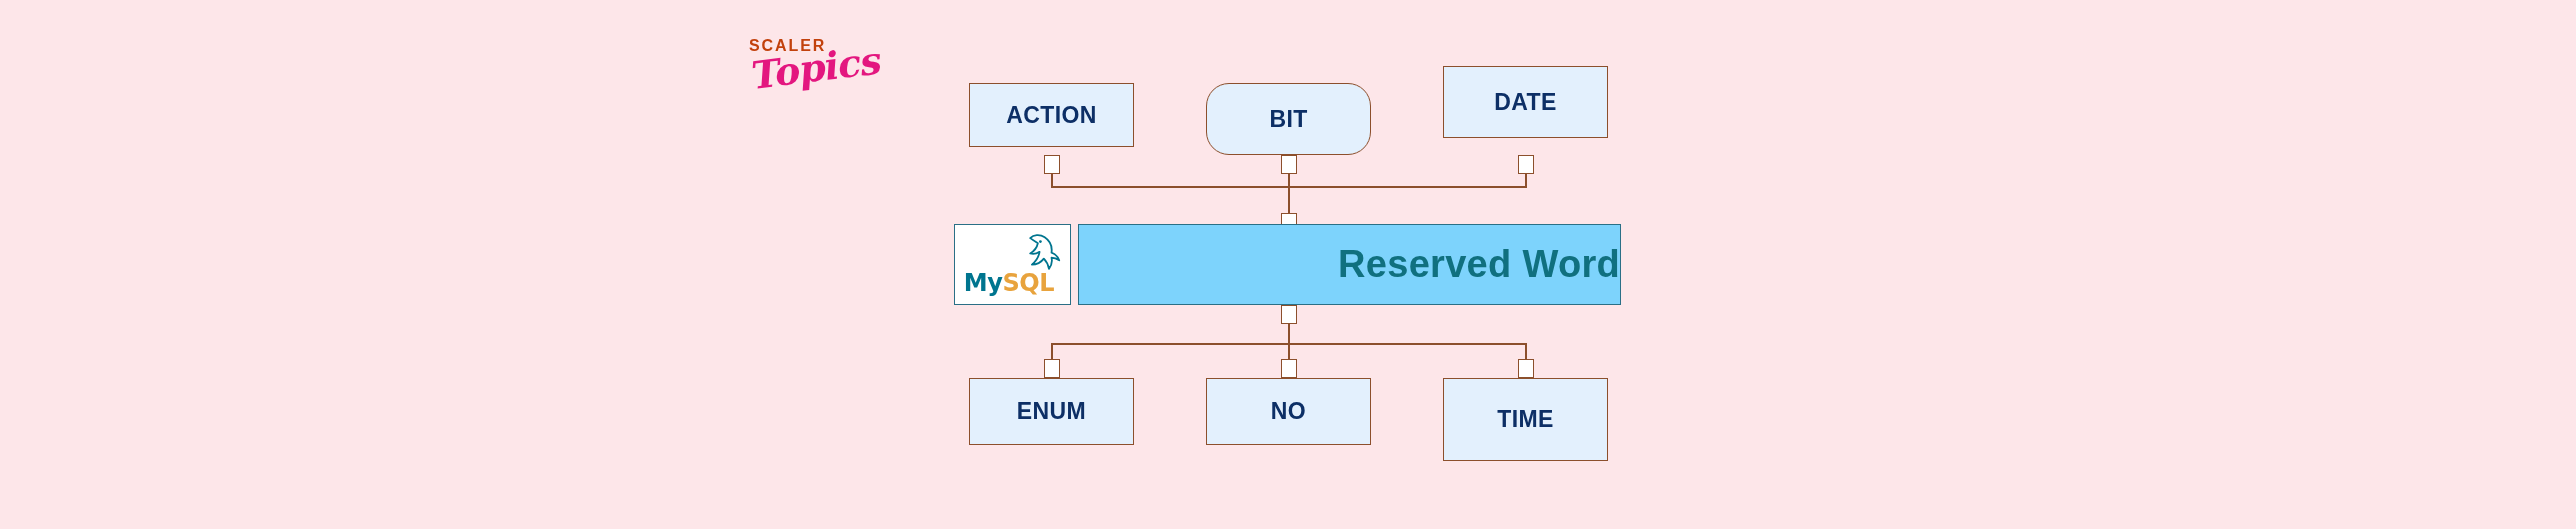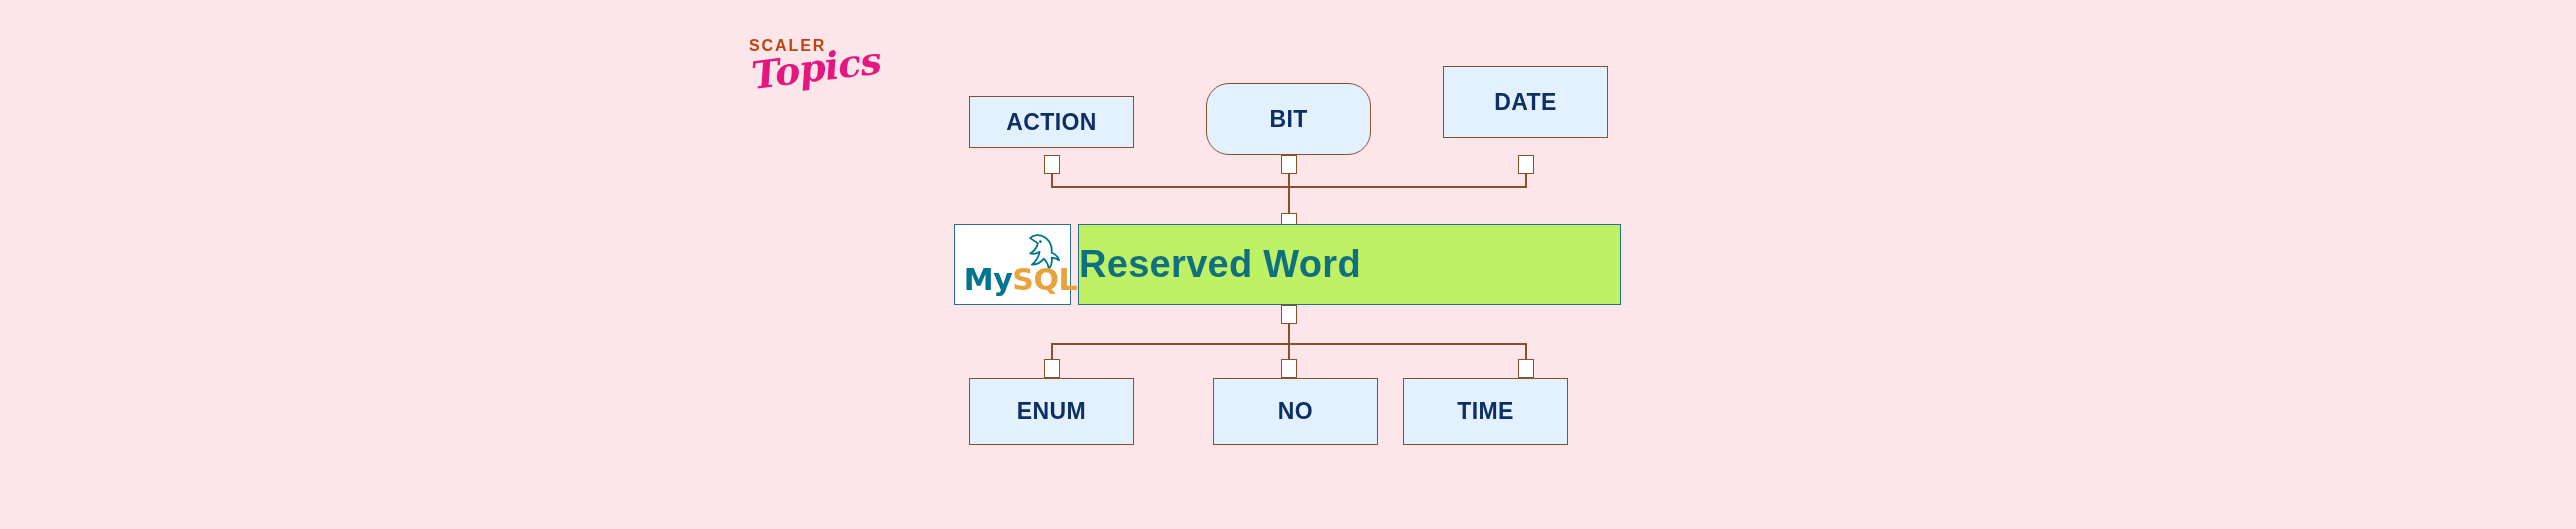--- a/index.html
+++ b/index.html
@@ -77,25 +77,25 @@
     box-sizing: border-box;
     background: #ffffff;
     border: 1.7px solid #2a6f86;
     display: flex;
     align-items: center;
     justify-content: center;
   }
   .center-box {
     position: absolute;
     box-sizing: border-box;
-    background: #bef264;
+    background: #7dd3fc;
     border: 1.7px solid #2a6f86;
     display: flex;
     align-items: center;
-    justify-content: flex-start;
+    justify-content: flex-end;
   }
   .center-label {
     font-family: "Liberation Sans", sans-serif;
     font-size: 38px;
     font-weight: bold;
     color: #10707f;
     letter-spacing: 0.3px;
     white-space: nowrap;
   }
 
@@ -111,21 +111,21 @@
     top: 0px;
     width: 48px;
     height: 41px;
   }
   .mysql-word {
     position: absolute;
     left: 1.7px;
     bottom: 1.7px;
     font-family: "DejaVu Sans", sans-serif;
     font-weight: bold;
-    font-size: 30px;
+    font-size: 24px;
     line-height: 1;
     letter-spacing: -0.4px;
   }
   .mysql-my { color: #00758f; }
   .mysql-sql { color: #e8a33d; }
 
   
   .conn-v {
     position: absolute;
     width: 1.7px;
@@ -148,21 +148,21 @@
 </head>
 <body>
 
 <div id="canvas">
 
   <div class="logo">
     <div class="logo-scaler">SCALER</div>
     <div class="logo-topics">Topics</div>
   </div>
 
-  <div class="node" style="left:969px; top:96px; width:165px; height:52px;">
+  <div class="node" style="left:969px; top:83px; width:165px; height:64px;">
     <span class="node-label">ACTION</span>
   </div>
 
   <div class="node" style="left:1206px; top:83px; width:165px; height:72px;border-radius:23px;">
     <span class="node-label">BIT</span>
   </div>
 
   <div class="node" style="left:1443px; top:66px; width:165px; height:72px;">
     <span class="node-label">DATE</span>
   </div>
@@ -206,22 +206,22 @@
   <div class="conn-v" style="left:1525px; top:343px; height:15.5px;"></div>
 
   <div class="conn-square" style="left:1044px; top:359px;"></div>
   <div class="conn-square" style="left:1281px; top:359px;"></div>
   <div class="conn-square" style="left:1518px; top:359px;"></div>
 
   <div class="node" style="left:969px; top:378px; width:165px; height:67px;">
     <span class="node-label">ENUM</span>
   </div>
 
-  <div class="node" style="left:1206px; top:378px; width:165px; height:67px;margin-left:7px;">
+  <div class="node" style="left:1206px; top:378px; width:165px; height:67px;">
     <span class="node-label">NO</span>
   </div>
 
-  <div class="node" style="left:1403px; top:378px; width:165px; height:67px;">
+  <div class="node" style="left:1443px; top:378px; width:165px; height:83px;">
     <span class="node-label">TIME</span>
   </div>
 
 </div>
 
 
 </body></html>

